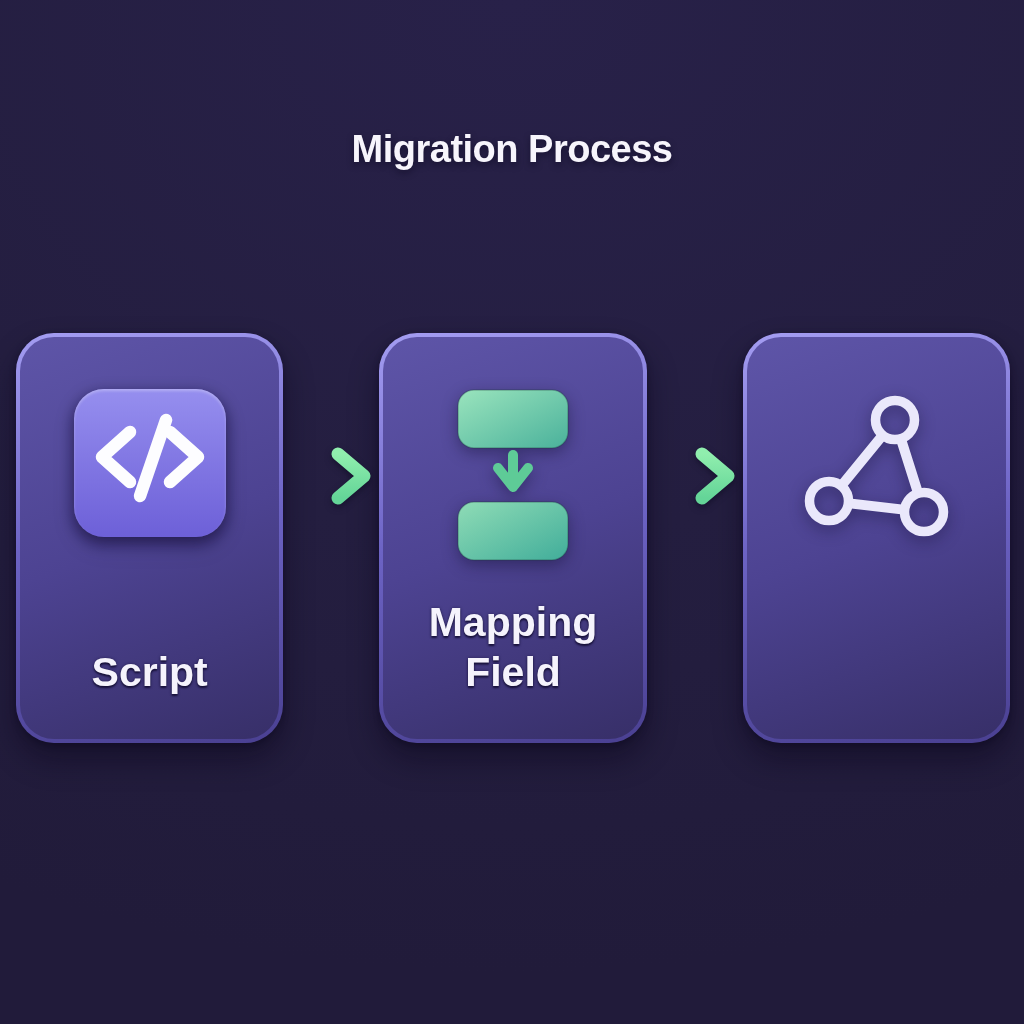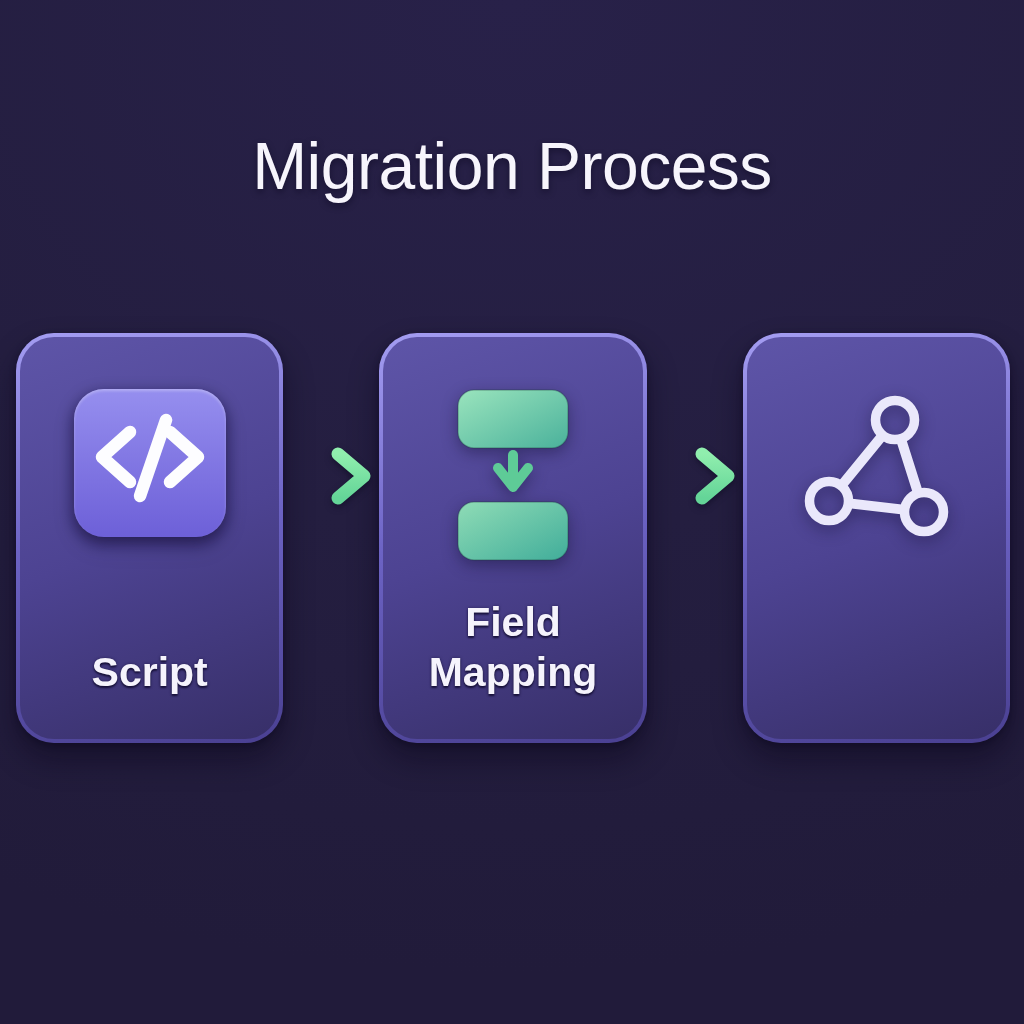--- a/index.html
+++ b/index.html
@@ -15,22 +15,22 @@
     overflow: hidden;
     background: radial-gradient(120% 95% at 50% 0%, #282149 0%, #241e40 55%, #211b3a 100%);
   }
   .title {
     position: absolute;
     top: 128px;
     left: 0;
     width: 100%;
     margin: 0;
     text-align: center;
-    font-size: 66px;
-    font-weight: normal;
+    font-size: 38px;
+    font-weight: bold;
     letter-spacing: -0.5px;
     color: #f7f5fc;
     text-shadow: 0 3px 6px rgba(10, 6, 30, 0.5);
   }
   .flow {
     position: absolute;
     top: 333px;
     left: 16px;
     right: 14px;
     height: 410px;
@@ -147,22 +147,22 @@
             </defs>
             <rect x="25" y="1" width="110" height="58" rx="16" fill="url(#gGreen1)" stroke="rgba(25,60,55,0.30)" stroke-width="1.5"></rect>
             <g fill="none" stroke="#5ecb97" stroke-width="10" stroke-linecap="round" stroke-linejoin="round">
               <path d="M80 66 L80 88"></path>
               <path d="M65 79 L80 98 L95 79"></path>
             </g>
             <rect x="25" y="113" width="110" height="58" rx="16" fill="url(#gGreen2)" stroke="rgba(25,60,55,0.30)" stroke-width="1.5"></rect>
           </svg>
         </div>
         <div class="card-label">
+          <div>Mapping</div>
           <div>Field</div>
-          <div>Mapping</div>
         </div>
       </div>
     </div>
 
     <div class="connector">
       <svg width="100" height="60" viewBox="0 0 100 60">
         <defs>
           <linearGradient id="gArrow2" x1="0" y1="0" x2="0" y2="1">
             <stop offset="0" stop-color="#90eeae"></stop>
             <stop offset="1" stop-color="#64d598"></stop>

